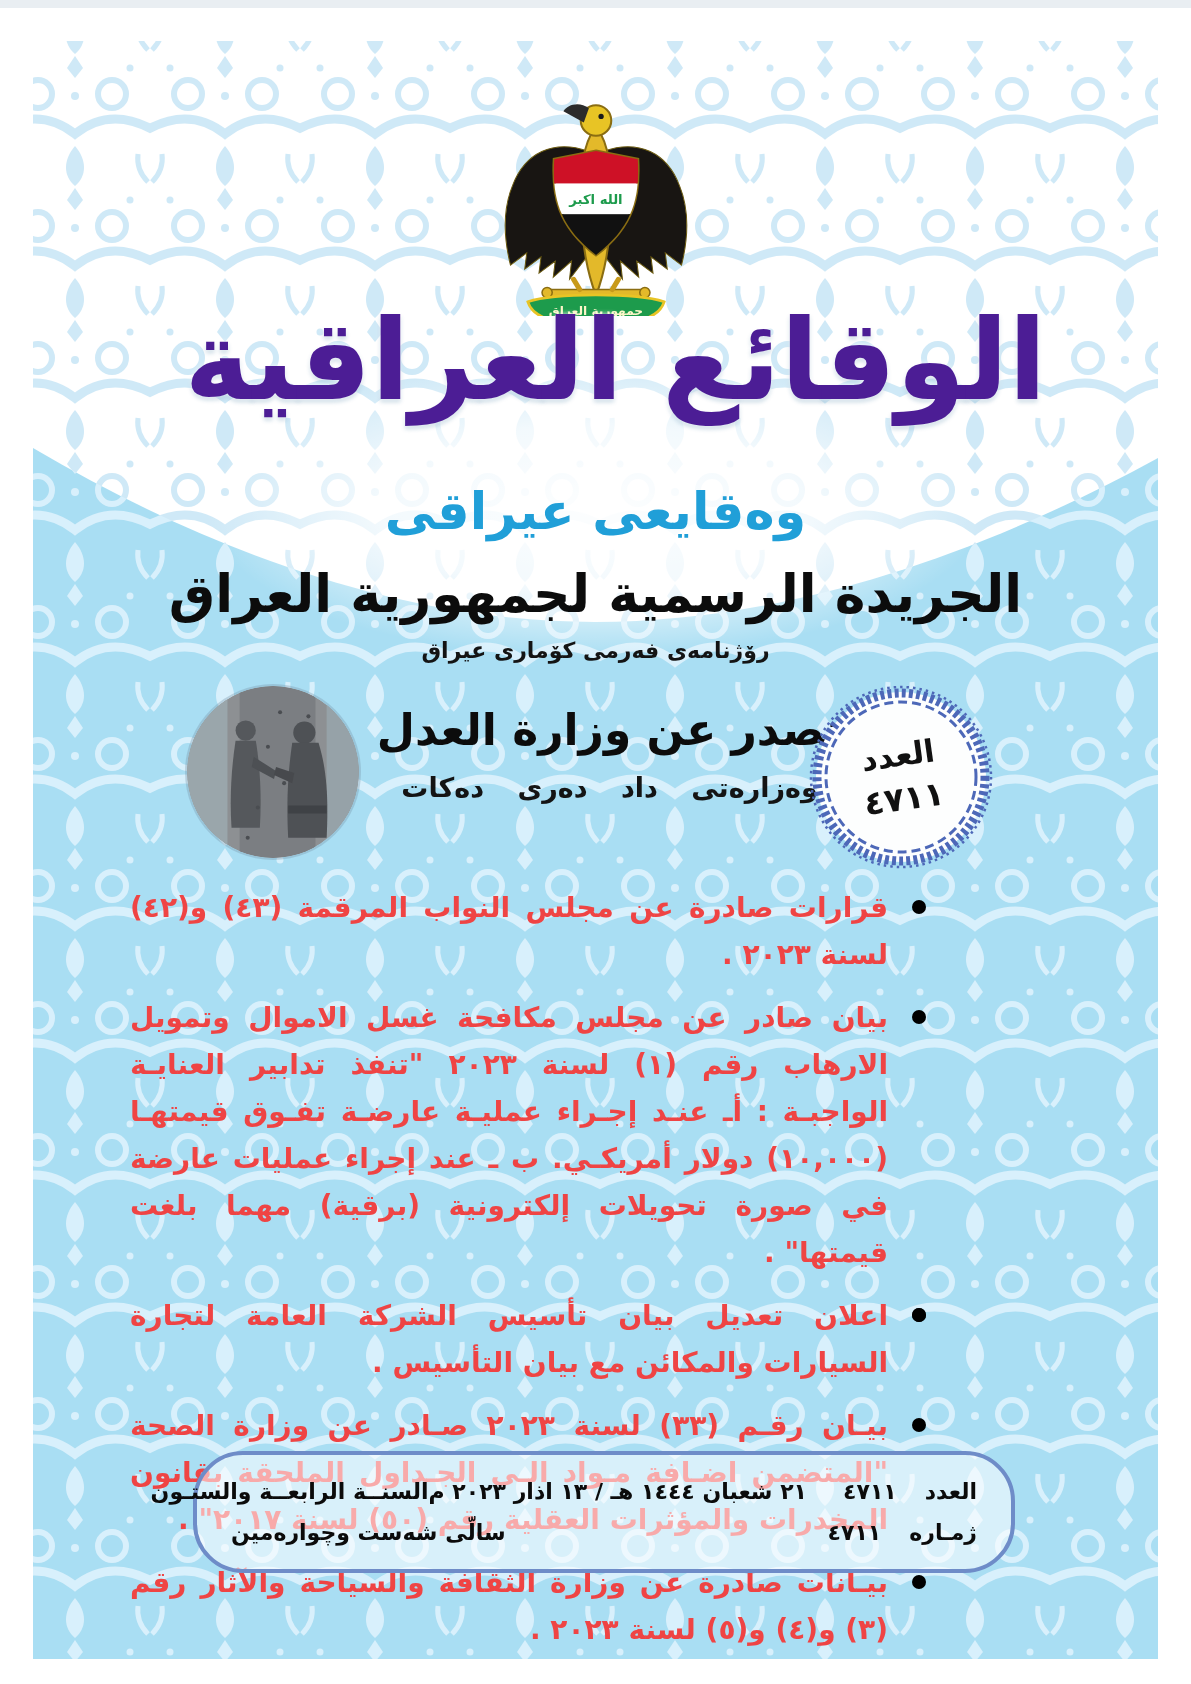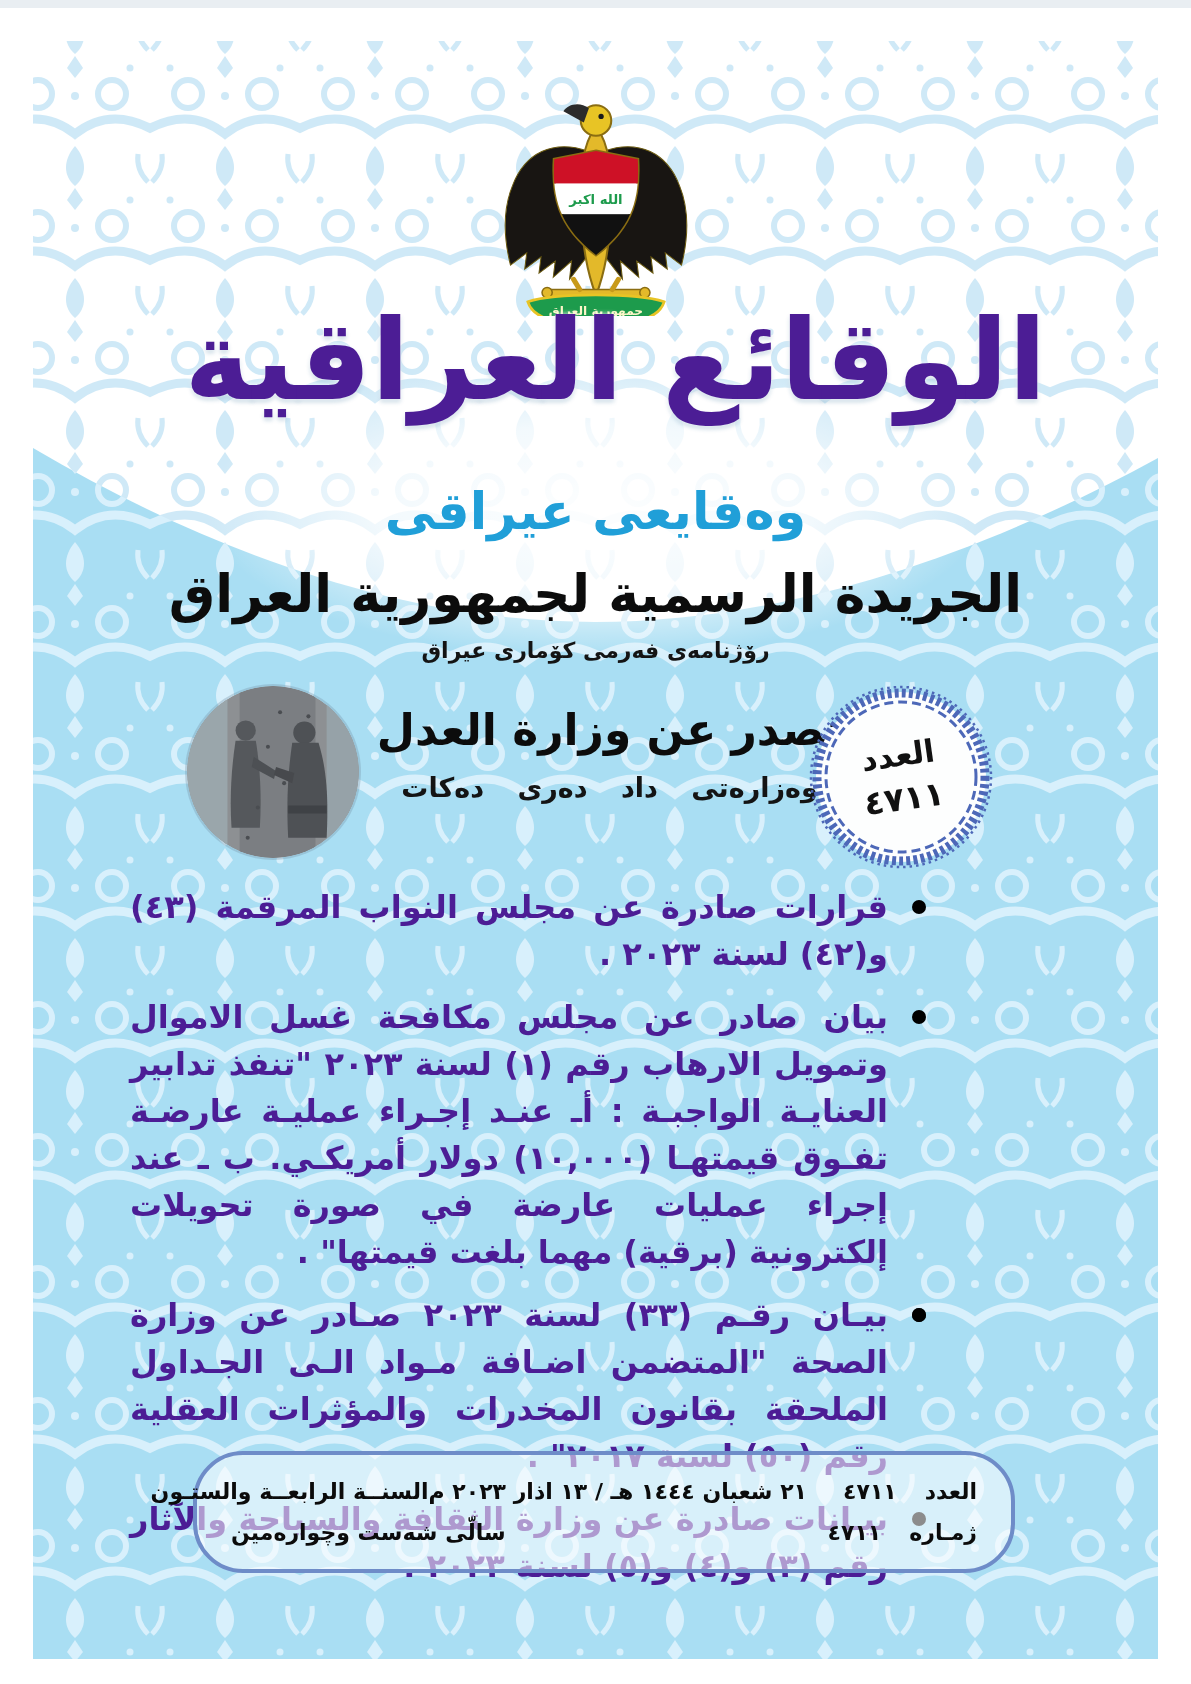--- a/index.html
+++ b/index.html
@@ -30,21 +30,21 @@
   .stamp{left:806px;top:674px;width:190px;height:190px;}
   .stamp-inner{position:absolute;left:806px;top:674px;width:190px;height:190px;
     display:flex;flex-direction:column;align-items:center;justify-content:center;
     transform:rotate(-8deg);z-index:3;}
   .stamp-label{font-size:31px;font-weight:bold;color:#111;}
   .stamp-number{font-size:33px;font-weight:bold;color:#111;letter-spacing:9px;margin-top:6px;}
 
   
   .contents{top:876px;right:303px;left:130px;}
   .contents ul{list-style:none;margin:0;padding:0;}
-  .contents li{position:relative;font-size:32px;font-weight:bold;color:#4c1d95;
+  .contents li{position:relative;font-size:28px;font-weight:bold;color:#ef4444;
     line-height:47px;margin-bottom:16px;text-align:justify;text-align-last:right;}
   .dot{position:absolute;right:-38px;top:16px;width:14px;height:14px;border-radius:50%;background:#000;}
 
   
   .issue-box{left:193px;top:1443px;width:822px;height:122px;box-sizing:border-box;
     border:4px solid #6e8cc8;border-radius:50px;background:rgba(255,255,255,.55);
     display:flex;flex-direction:column;justify-content:space-evenly;
     padding:8px 34px;z-index:2;}
   .issue-row{display:flex;justify-content:space-between;align-items:center;
     font-size:22px;font-weight:bold;color:#0b0b0b;white-space:nowrap;}
@@ -197,20 +197,21 @@
   <div class="stamp-inner">
     <div class="stamp-label">العدد</div>
     <div class="stamp-number">٤٧١١</div>
   </div>
 
   <div class="layer contents">
     <ul>
       <li><span class="dot"></span><span>قرارات صادرة عن مجلس النواب المرقمة (٤٣) و(٤٢) لسنة ٢٠٢٣ .</span></li>
       <li><span class="dot"></span><span>بيان صادر عن مجلس مكافحة غسل الاموال وتمويل الارهاب رقم (١) لسنة ٢٠٢٣ "تنفذ تدابير العنايـة الواجبـة : أـ عنـد إجـراء عمليـة عارضـة تفـوق قيمتهـا (١٠,٠٠٠) دولار أمريكـي. ب ـ عند إجراء عمليات عارضة في صورة تحويلات إلكترونية (برقية) مهما بلغت قيمتها" .</span></li>
       <li><span class="dot"></span></li>
+      <li><span class="dot"></span><span>اعلان تعديل بيان تأسيس الشركة العامة لتجارة السيارات والمكائن مع بيان التأسيس .</span></li>
       <li><span class="dot"></span><span>بيـان رقـم (٣٣) لسنة ٢٠٢٣ صـادر عن وزارة الصحة "المتضمن اضـافة مـواد الـى الجـداول الملحقة بقانون المخدرات والمؤثرات العقلية رقم (٥٠) لسنة ٢٠١٧" .</span></li>
       <li><span class="dot"></span><span>بيـانات صادرة عن وزارة الثقافة والسياحة والآثار رقم (٣) و(٤) و(٥) لسنة ٢٠٢٣ .</span></li>
     </ul>
   </div>
 
   <div class="layer issue-box">
     <div class="issue-row">
       <span class="issue-cell-num">
         <span>العدد</span>
         <span>٤٧١١</span>

